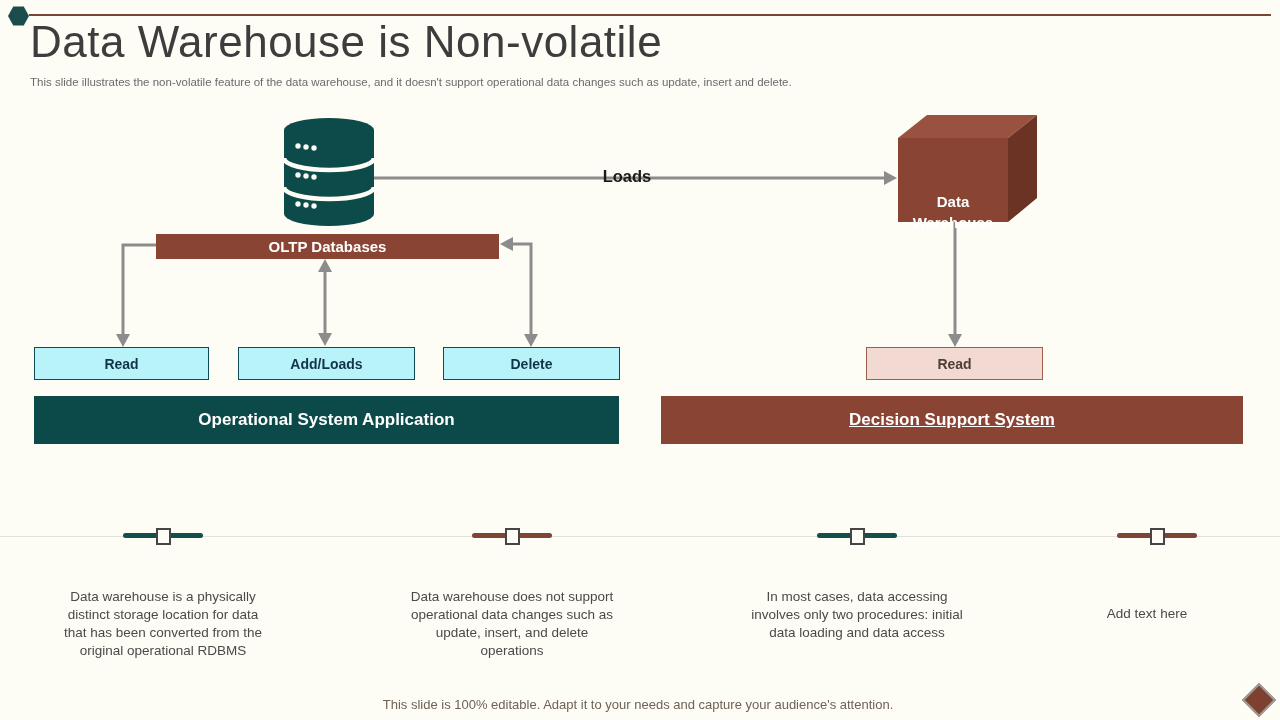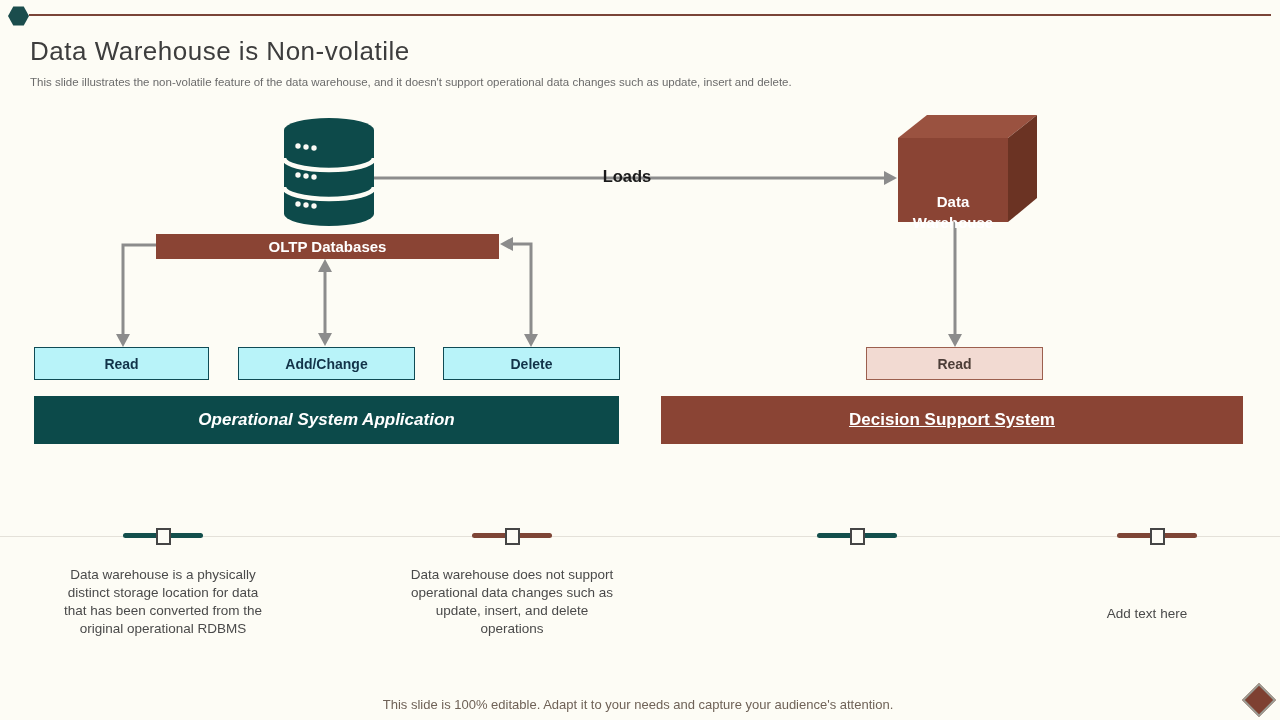--- a/index.html
+++ b/index.html
@@ -5,21 +5,21 @@
   html,body{margin:0;padding:0;}
   .slide{
     position:relative; width:1280px; height:720px; overflow:hidden;
     background:#FDFCF5; font-family:"Liberation Sans", sans-serif;
   }
   .abs{position:absolute;}
   
   .hexagon{left:8px; top:5px; width:21px; height:22px; background:#1B4D4D;
     clip-path:polygon(25% 7%,75% 7%,100% 50%,75% 93%,25% 93%,0% 50%);}
   .top-line{left:29px; top:14px; width:1242px; height:2px; background:#7A4438;}
-  .title{left:30px; top:36px; font-size:26px; font-weight:400; color:#3D3D3D; letter-spacing:.5px;}
+  .title{left:30px; top:17px; font-size:44px; font-weight:400; color:#3D3D3D; letter-spacing:.5px;}
   .subtitle{left:30px; top:76px; font-size:11.5px; color:#6B6B6B;}
   
   .connectors{left:0; top:0; width:1280px; height:720px; z-index:1;}
   .connectors line, .connectors polyline{stroke:#8C8C8C; stroke-width:3; fill:none;}
   .connectors polygon{fill:#8C8C8C;}
   
   .db-svg{left:283px; top:117px; z-index:2;}
   .oltp-bar{left:156px; top:234px; width:343px; height:25px; background:#8A4434;
     color:#FFFFFF; font-weight:bold; font-size:15px; display:flex; align-items:center; justify-content:center; z-index:2;}
   .loads-label{left:560px; top:143px; width:134px; text-align:center; font-size:16.5px; font-weight:bold; color:#1A1A1A; z-index:2;margin-top:24px;}
@@ -29,29 +29,29 @@
   .dw-text span{display:block; width:84px;}
   .op-box{top:347px; height:33px; background:#B8F3F9; border:1px solid #0F4B55; color:#123349;
     font-weight:bold; font-size:14px; display:flex; align-items:center; justify-content:center; box-sizing:border-box; z-index:2;}
   .op-read{left:34px; width:175px;}
   .op-add{left:238px; width:177px;}
   .op-del{left:443px; width:177px;}
   .dss-read{left:866px; top:347px; width:177px; height:33px; background:#F2DAD2; border:1px solid #9C5F4E;
     color:#4D3E38; font-weight:bold; font-size:14px; display:flex; align-items:center; justify-content:center; box-sizing:border-box; z-index:2;}
   .system-bar{top:396px; height:48px; color:#FFFFFF; font-weight:bold; font-size:17px;
     display:flex; align-items:center; justify-content:center; z-index:2;}
-  .osa-bar{left:34px; width:585px; background:#0C4A4A;font-style:italic;}
+  .osa-bar{left:34px; width:585px; background:#0C4A4A;}
   .dss-bar{left:661px; width:582px; background:#8A4434;text-decoration:underline;}
   
   .divider{left:0; top:536px; width:1280px; height:1px; background:#E4E1D9;}
   .slider-line{top:533px; width:80px; height:5px; border-radius:3px; z-index:2;}
   .slider-line.teal{background:#134F4C;}
   .slider-line.brown{background:#7E4536;}
   .slider-knob{top:528px; width:11px; height:13px; background:#FDFCF5; border:2px solid #454545; z-index:3;}
-  .note{top:566px; font-size:13.5px; color:#4A4A4A; line-height:18px; text-align:center;}
+  .note{top:588px; font-size:13.5px; color:#4A4A4A; line-height:18px; text-align:center;}
   .footer{left:0; top:697px; width:1276px; text-align:center; font-size:13px; color:#6F6257;}
   .corner-diamond{left:1247px; top:688px; width:20px; height:20px; background:#7E4031;
     border:2px solid #9B9B93; transform:rotate(45deg);}
 </style>
 </head>
 <body>
 
 <div class="slide">
 
   <div class="abs hexagon"></div>
@@ -103,38 +103,39 @@
   <svg class="abs dw-svg" width="140" height="108" viewBox="0 0 140 108" aria-hidden="true">
     <polygon points="0,24 110,24 139,1 29,1" fill="#9A5240"></polygon>
     <polygon points="110,24 139,1 139,84 110,108" fill="#6B3323"></polygon>
     <rect x="0" y="24" width="110" height="84" fill="#8A4434"></rect>
   </svg>
   <div class="abs dw-text">
     <span>Data Warehouse</span>
   </div>
 
   <div class="abs op-box op-read">Read</div>
-  <div class="abs op-box op-add">Add/Change</div>
+  <div class="abs op-box op-add">Add/Loads</div>
   <div class="abs op-box op-del">Delete</div>
   <div class="abs dss-read">Read</div>
 
   <div class="abs system-bar osa-bar">Operational System Application</div>
   <div class="abs system-bar dss-bar">Decision Support System</div>
 
   <div class="abs divider"></div>
 
   <div class="abs slider-line teal" style="left:123px;"></div>
   <div class="abs slider-knob" style="left:156px;"></div>
   <div class="abs slider-line brown" style="left:472px;"></div>
   <div class="abs slider-knob" style="left:505px;"></div>
   <div class="abs slider-line teal" style="left:817px;"></div>
   <div class="abs slider-knob" style="left:850px;"></div>
   <div class="abs slider-line brown" style="left:1117px;"></div>
   <div class="abs slider-knob" style="left:1150px;"></div>
 
   <div class="abs note" style="left:58px;   width:210px;">Data warehouse is a physically distinct storage location for data that has been converted from the original operational RDBMS</div>
   <div class="abs note" style="left:404px;  width:216px;">Data warehouse does not support operational data changes such as update, insert, and delete operations</div>
+  <div class="abs note" style="left:747px;  width:220px;">In most cases, data accessing involves only two procedures: initial data loading and data access</div>
   <div class="abs note" style="left:1067px; width:160px; top:569px;margin-top:36px;">Add text here</div>
 
   <div class="abs footer">This slide is 100% editable. Adapt it to your needs and capture your audience's attention.</div>
   <div class="abs corner-diamond"></div>
 
 </div>
 
 </body></html>

